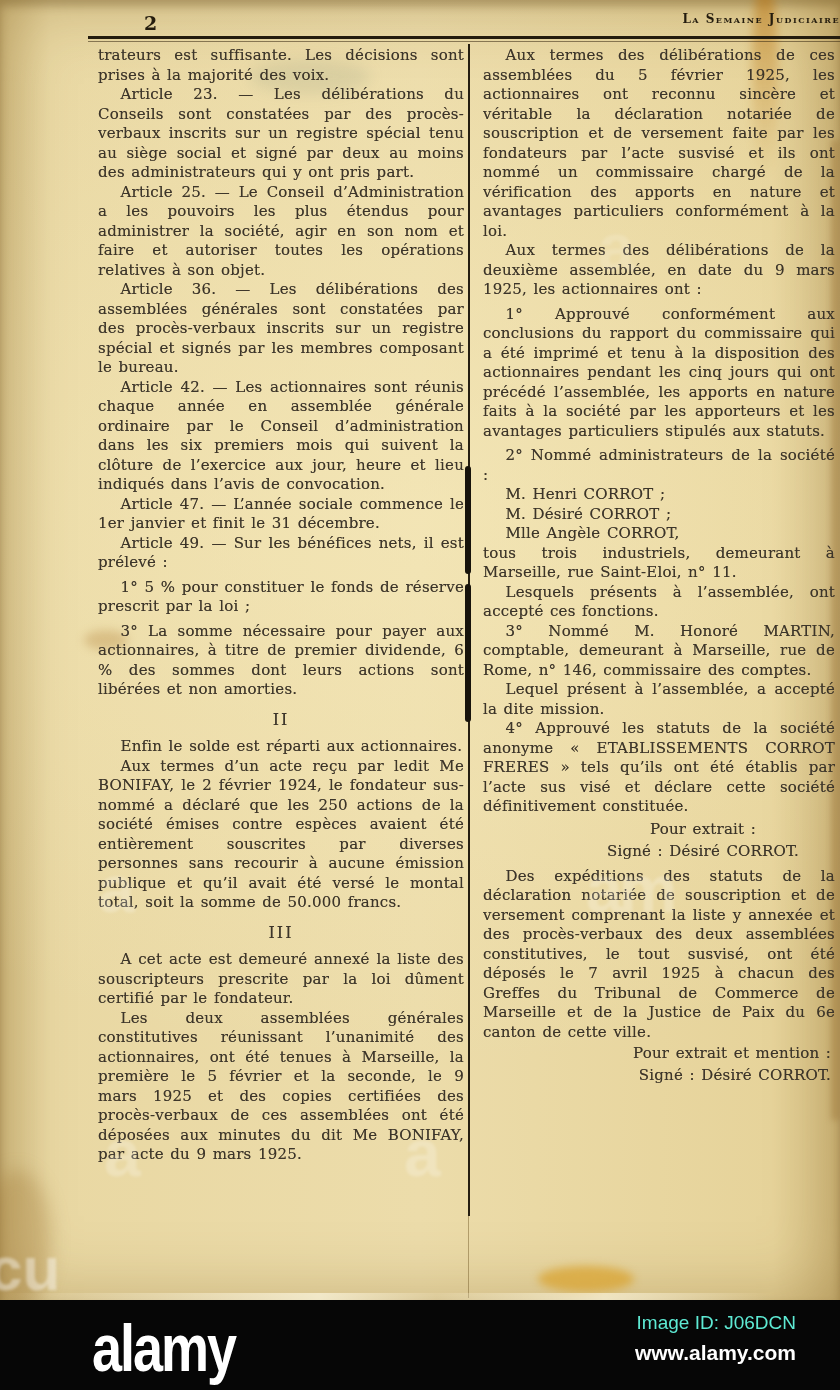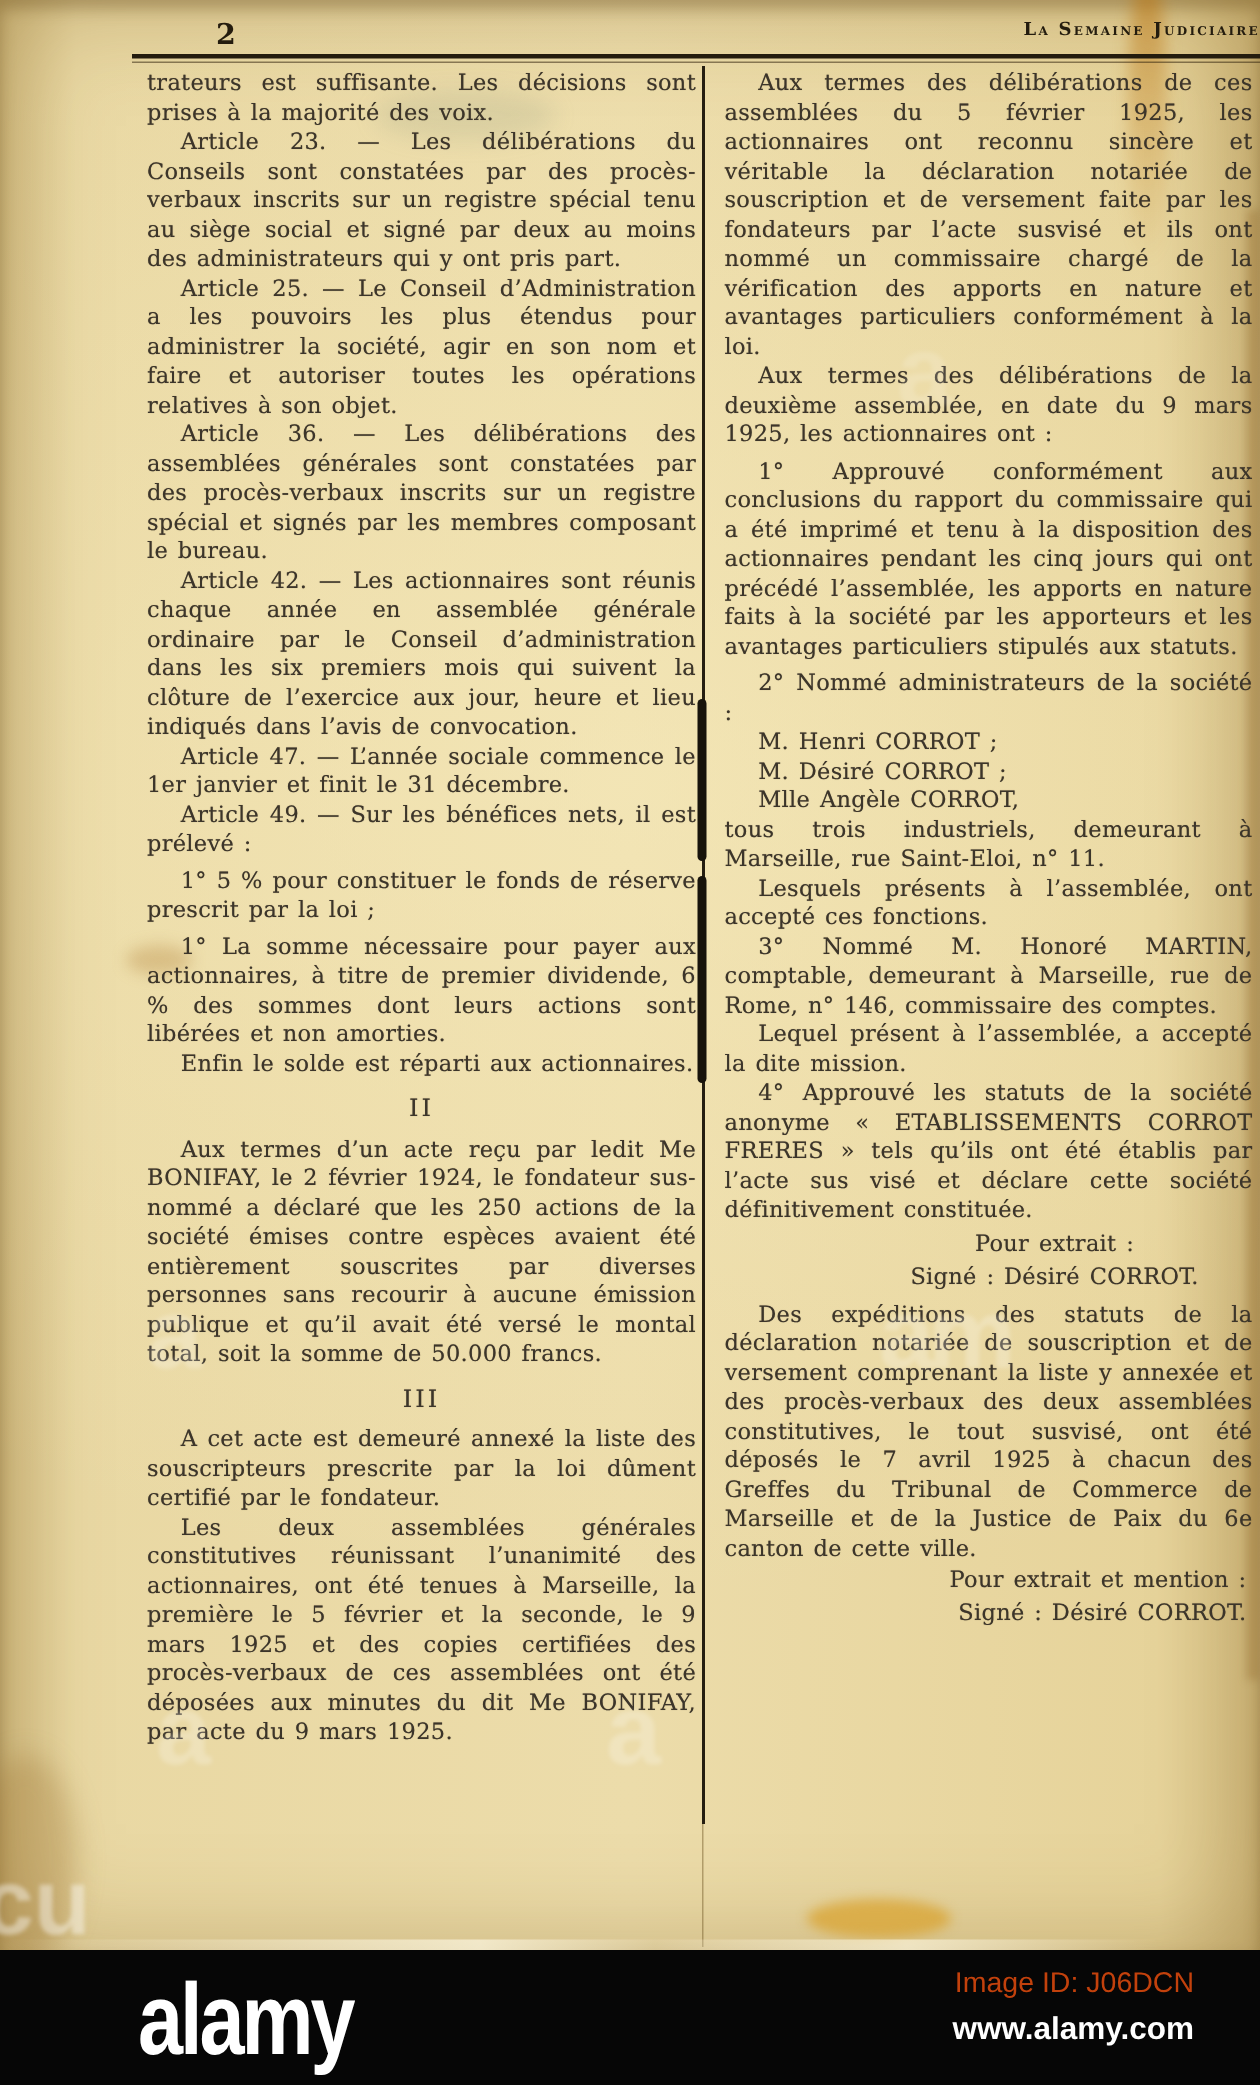--- a/index.html
+++ b/index.html
@@ -65,21 +65,21 @@
   .blot{position:absolute;left:465px;width:6px;background:#17130b;border-radius:3px;}
   .b1{top:466px;height:108px;}
   .b2{top:584px;height:138px;}
   
   .alamy-bar{position:absolute;left:0;top:1300px;width:840px;height:104px;background:var(--watermark-bar);}
   .alamy-logo{position:absolute;left:92px;top:8px;font-family:"Liberation Sans",sans-serif;
     font-weight:bold;font-size:54px;letter-spacing:-2px;color:var(--watermark-text);
     transform:scaleY(1.25);transform-origin:top left;}
   .alamy-meta{position:absolute;right:44px;top:12px;text-align:right;
     font-family:"Liberation Sans",sans-serif;color:var(--watermark-text);}
-  .alamy-id{font-size:19px;font-weight:normal;color:#c2410c;}
+  .alamy-id{font-size:19px;font-weight:normal;color:#5eead4;}
   .alamy-url{font-size:21px;font-weight:bold;margin-top:7px;}
 </style>
 </head>
 <body>
 
 <div class="stage">
 
   <div class="paper">
 
     <div class="stain s1"></div>
@@ -96,23 +96,23 @@
 
     <div class="col col-left" id="col-left">
         <p class="para flush">trateurs est suffisante. Les décisions sont prises à la majorité des voix.</p>
         <p class="para indent">Article 23. — Les délibérations du Conseils sont constatées par des procès-verbaux inscrits sur un registre spécial tenu au siège social et signé par deux au moins des administrateurs qui y ont pris part.</p>
         <p class="para indent">Article 25. — Le Conseil d’Administration a les pouvoirs les plus étendus pour administrer la société, agir en son nom et faire et autoriser toutes les opérations relatives à son objet.</p>
         <p class="para indent">Article 36. — Les délibérations des assemblées générales sont constatées par des procès-verbaux inscrits sur un registre spécial et signés par les membres composant le bureau.</p>
         <p class="para indent">Article 42. — Les actionnaires sont réunis chaque année en assemblée générale ordinaire par le Conseil d’administration dans les six premiers mois qui suivent la clôture de l’exercice aux jour, heure et lieu indiqués dans l’avis de convocation.</p>
         <p class="para indent">Article 47. — L’année sociale commence le 1er janvier et finit le 31 décembre.</p>
         <p class="para indent">Article 49. — Sur les bénéfices nets, il est prélevé :</p>
         <p class="para indent-gap">1° 5 % pour constituer le fonds de réserve prescrit par la loi ;</p>
-        <p class="para indent-gap">1° La somme nécessaire pour payer aux actionnaires, à titre de premier dividende, 6 % des sommes dont leurs actions sont libérées et non amorties.</p>
+        <p class="para indent-gap">3° La somme nécessaire pour payer aux actionnaires, à titre de premier dividende, 6 % des sommes dont leurs actions sont libérées et non amorties.</p>
+        <p class="para heading">II</p>
         <p class="para indent">Enfin le solde est réparti aux actionnaires.</p>
-        <p class="para heading">II</p>
         <p class="para indent">Aux termes d’un acte reçu par ledit Me BONIFAY, le 2 février 1924, le fondateur sus-nommé a déclaré que les 250 actions de la société émises contre espèces avaient été entièrement souscrites par diverses personnes sans recourir à aucune émission publique et qu’il avait été versé le montal total, soit la somme de 50.000 francs.</p>
         <p class="para heading">III</p>
         <p class="para indent">A cet acte est demeuré annexé la liste des souscripteurs prescrite par la loi dûment certifié par le fondateur.</p>
         <p class="para indent">Les deux assemblées générales constitutives réunissant l’unanimité des actionnaires, ont été tenues à Marseille, la première le 5 février et la seconde, le 9 mars 1925 et des copies certifiées des procès-verbaux de ces assemblées ont été déposées aux minutes du dit Me BONIFAY, par acte du 9 mars 1925.</p>
       </div>
     <div class="divider"></div>
     <div class="divider-fold"></div>
     <div class="blot b1"></div>
     <div class="blot b2"></div>
     <div class="col col-right" id="col-right">

